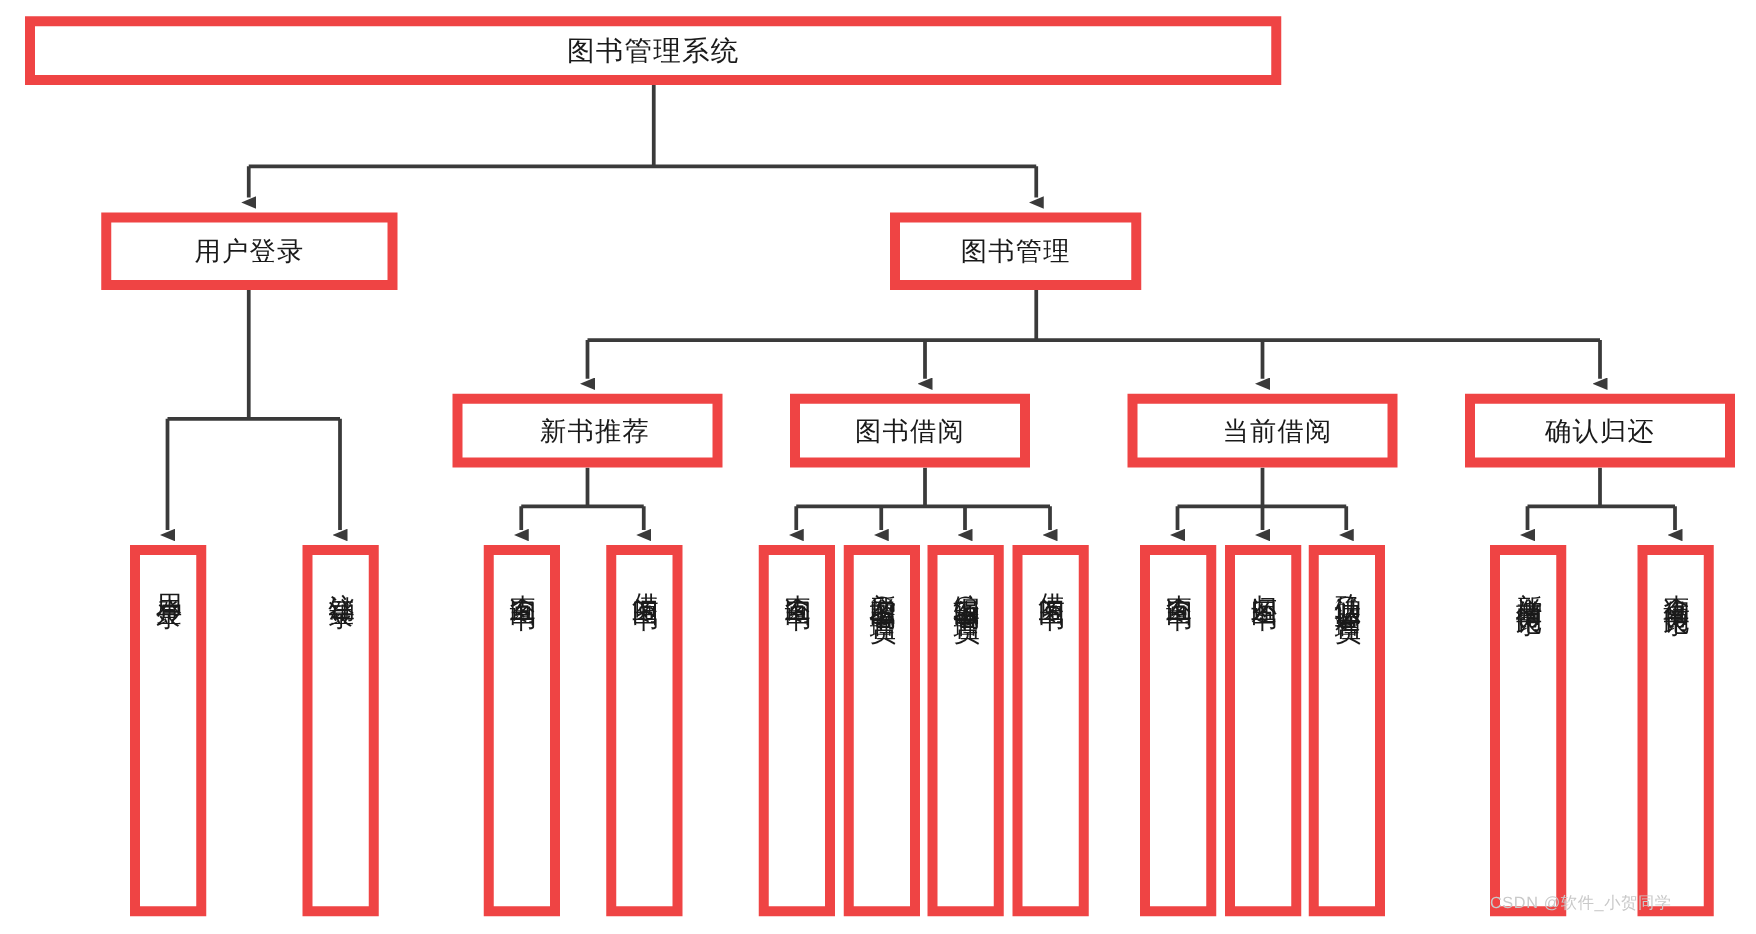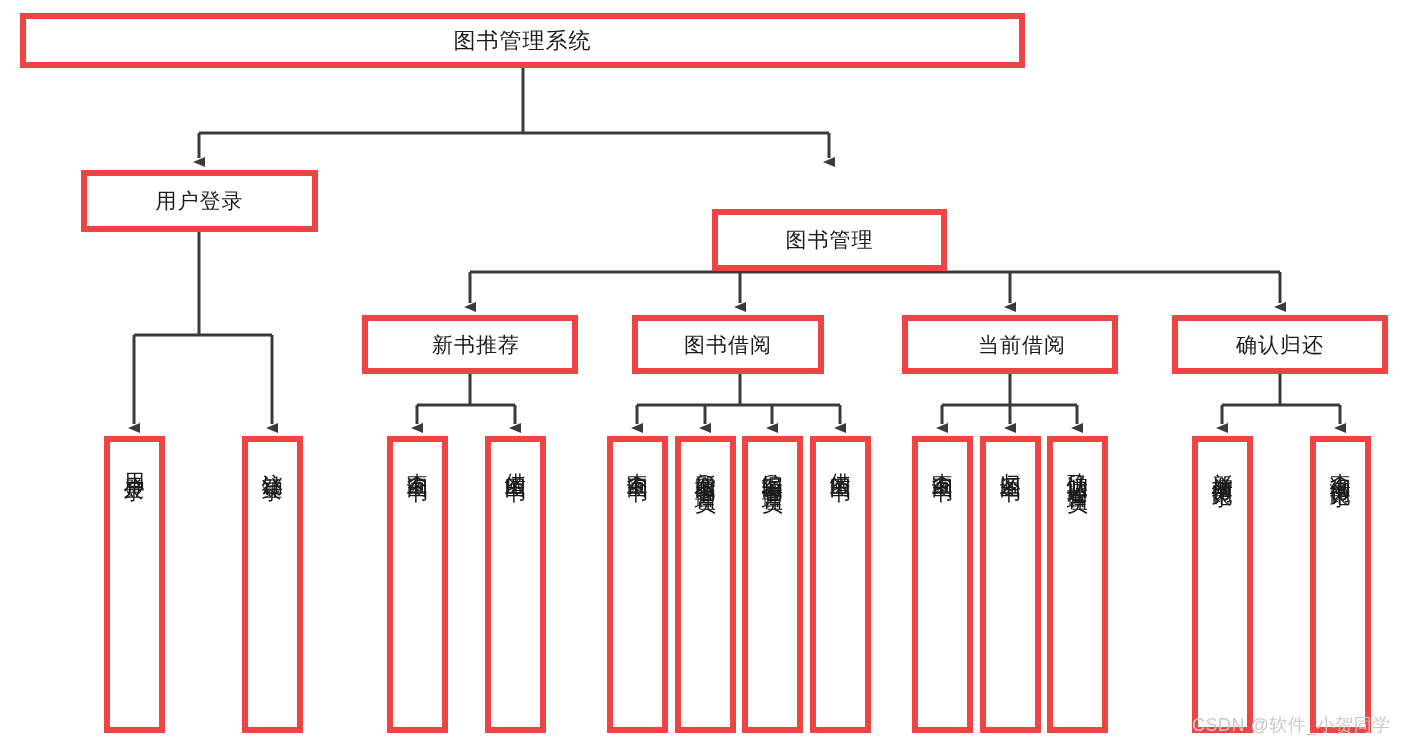--- a/index.html
+++ b/index.html
@@ -13,21 +13,21 @@
     width:1405px;
     height:747px;
     background:#ffffff;
     overflow:hidden;
   }
   
   .node{
     position:absolute;
     box-sizing:border-box;
     background:#ffffff;
-    border:6px solid #ef4444;
+    border:8px solid #ef4444;
     display:flex;
     align-items:center;
     justify-content:center;
     color:#1a1a1a;
   }
   .node.root{
     font-size:22px;
     letter-spacing:1px;
   }
   .node.lvl2,.node.lvl3{
@@ -52,21 +52,21 @@
   #wires{
     position:absolute;
     left:0; top:0;
     width:1405px;
     height:747px;
     pointer-events:none;
   }
   
   .watermark{
     position:absolute;
-    font-size:18px;
+    font-size:13px;
     color:#c9c9c9;
     white-space:nowrap;
     letter-spacing:0.5px;
   }
 </style>
 </head>
 <body>
 
 <div id="canvas">
 
@@ -120,21 +120,21 @@
     </g>
   </svg>
 
   <div class="node root" style="left:20px;top:13px;width:1005px;height:55px;">
     <span>图书管理系统</span>
   </div>
 
   <div class="node lvl2" style="left:81px;top:170px;width:237px;height:62px;">
     <span>用户登录</span>
   </div>
-  <div class="node lvl2" style="left:712px;top:170px;width:235px;height:62px;margin-top:39px;">
+  <div class="node lvl2" style="left:712px;top:170px;width:201px;height:62px;">
     <span>图书管理</span>
   </div>
 
   <div class="node lvl3" style="left:362px;top:315px;width:216px;height:59px;padding-left:12px;">
     <span>新书推荐</span>
   </div>
   <div class="node lvl3" style="left:632px;top:315px;width:192px;height:59px;">
     <span>图书借阅</span>
   </div>
   <div class="node lvl3" style="left:902px;top:315px;width:216px;height:59px;padding-left:24px;">

